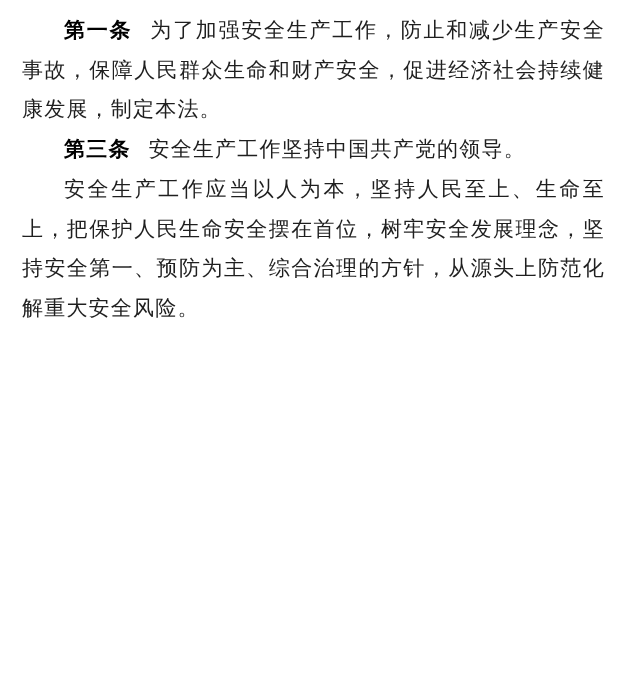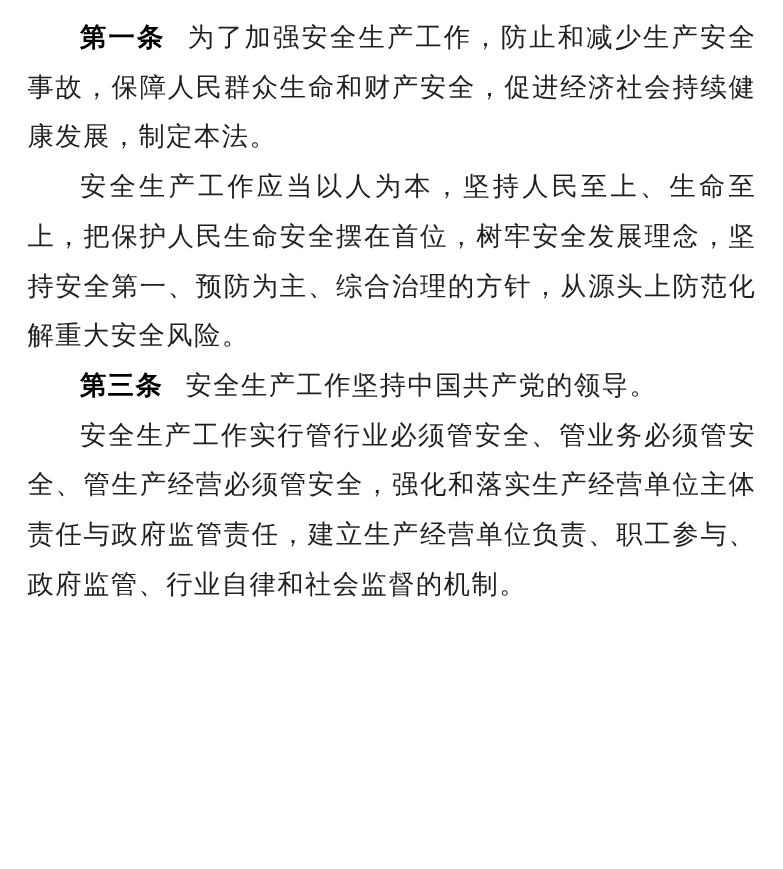--- a/index.html
+++ b/index.html
@@ -38,17 +38,16 @@
     color: var(--label-color);
     margin-right: 0.85em;
   }
 </style>
 </head>
 <body>
 
 <div class="page">
   <div class="law-text">
       <p><b class="article-label">第一条</b><span>为了加强安全生产工作，防止和减少生产安全事故，保障人民群众生命和财产安全，促进经济社会持续健康发展，制定本法。</span></p>
+      <p><b class="article-label">第三条</b><span>安全生产工作坚持中国共产党的领导。</span></p>
       <p><span>安全生产工作应当以人为本，坚持人民至上、生命至上，把保护人民生命安全摆在首位，树牢安全发展理念，坚持安全第一、预防为主、综合治理的方针，从源头上防范化解重大安全风险。</span></p>
-      <p><b class="article-label">第三条</b><span>安全生产工作坚持中国共产党的领导。</span></p>
-      <p><span>安全生产工作实行管行业必须管安全、管业务必须管安全、管生产经营必须管安全，强化和落实生产经营单位主体责任与政府监管责任，建立生产经营单位负责、职工参与、政府监管、行业自律和社会监督的机制。</span></p>
     </div>
 </div>
 
 </body></html>

